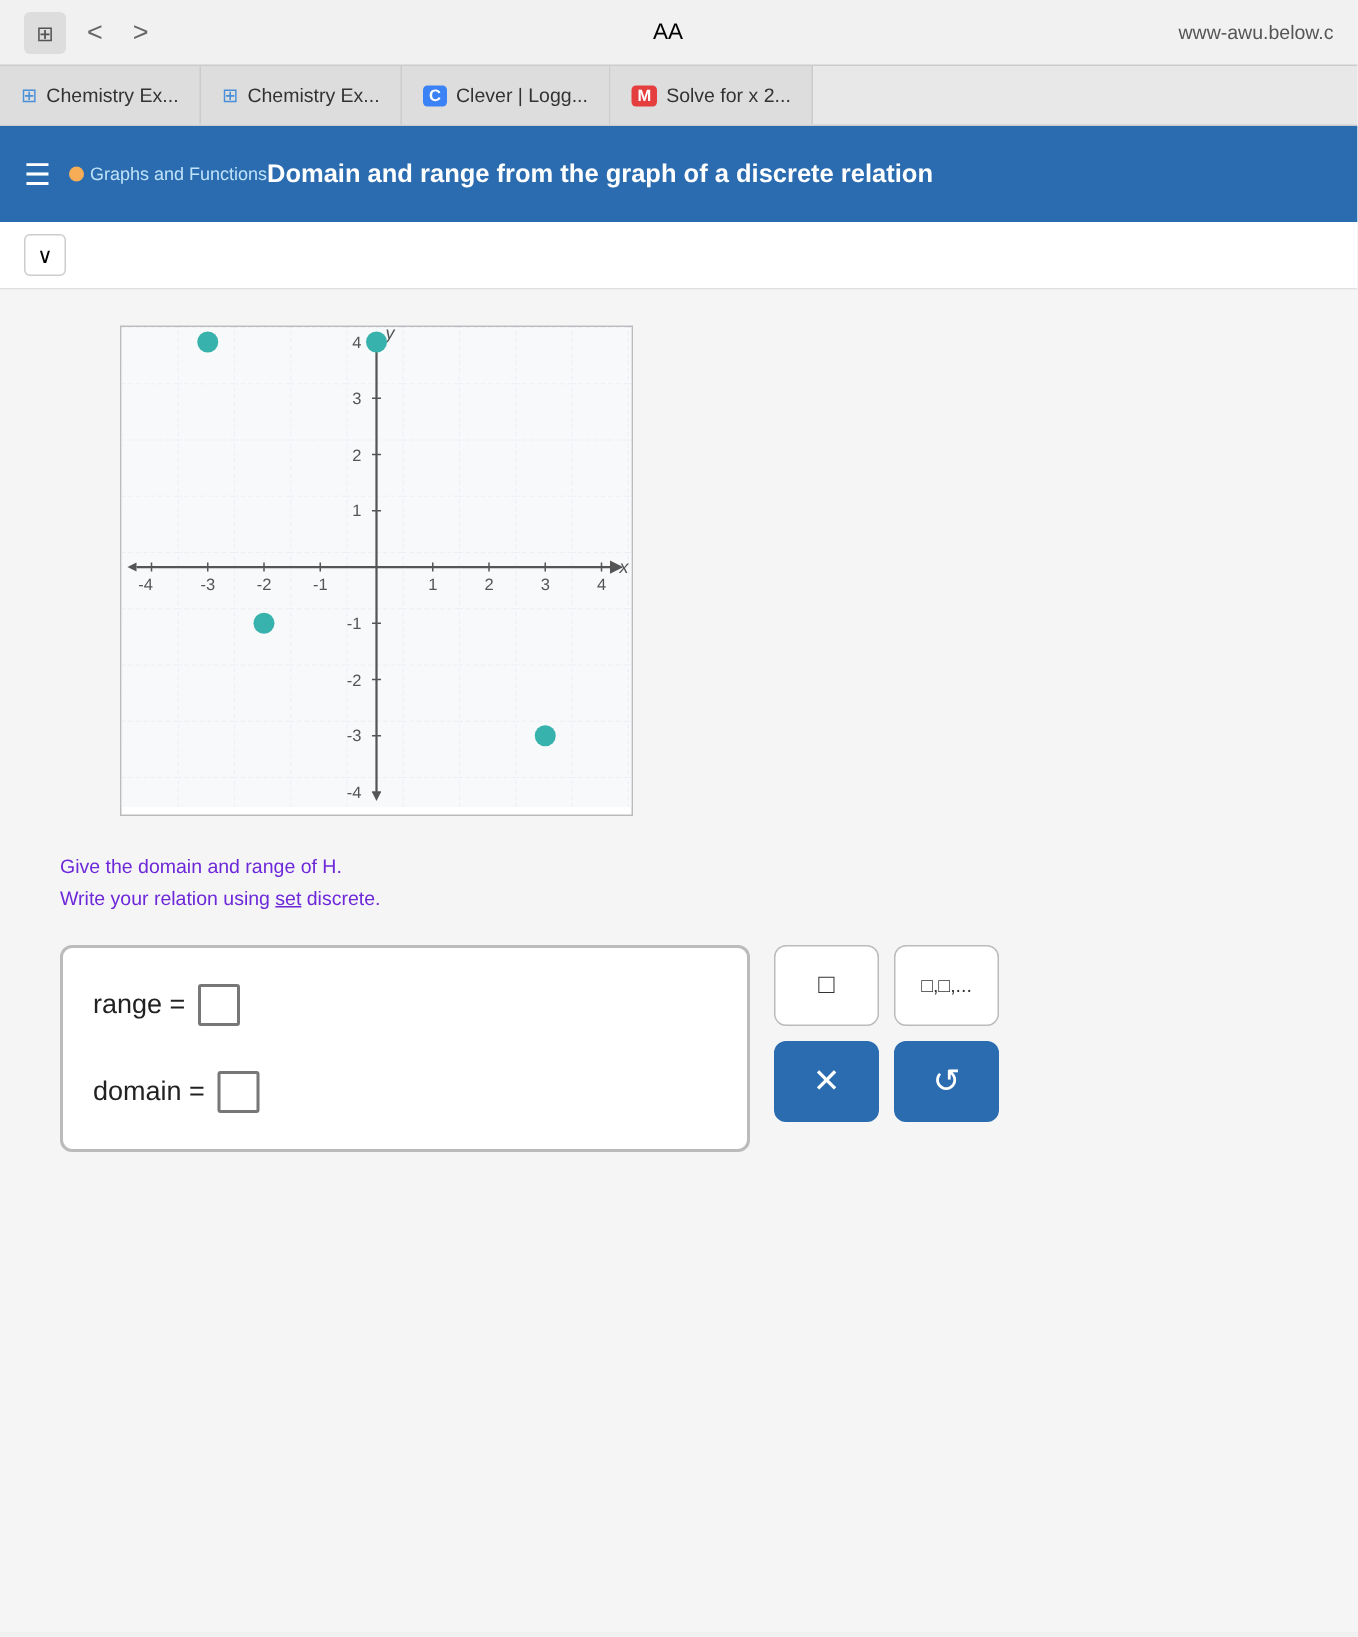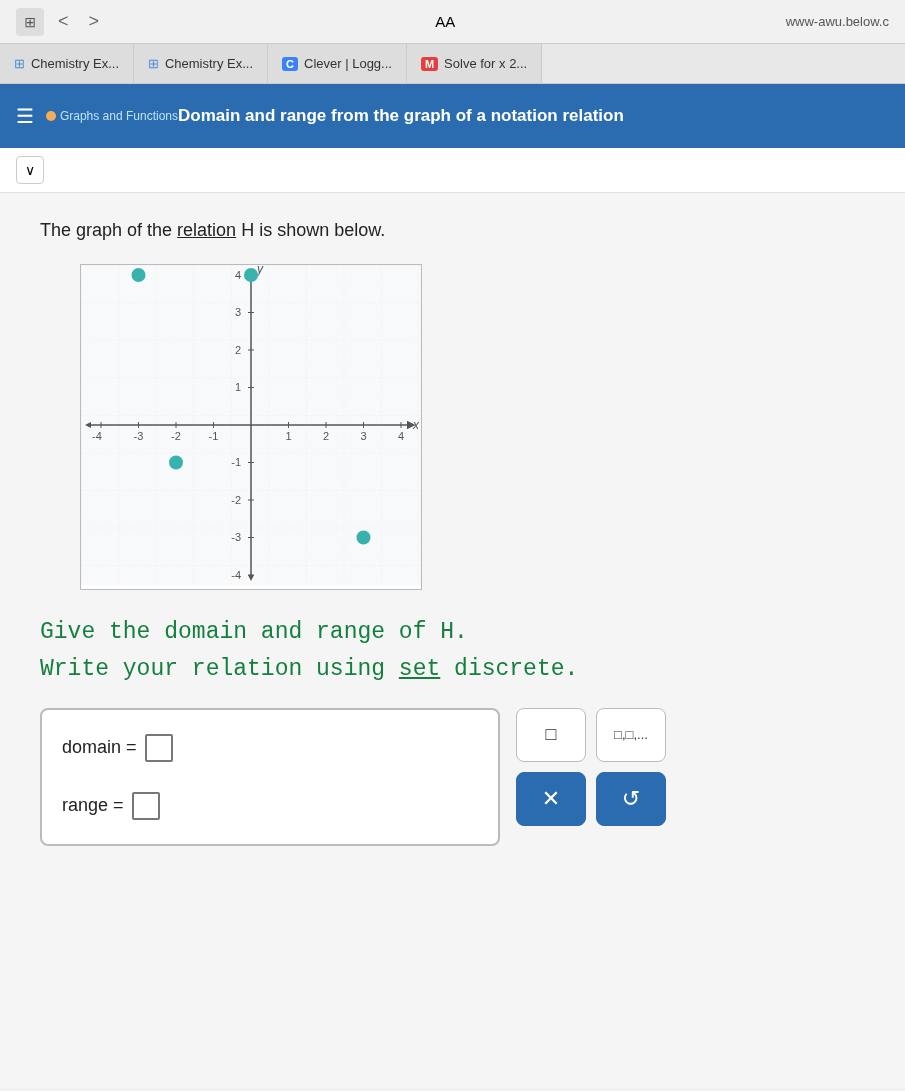--- a/index.html
+++ b/index.html
@@ -172,25 +172,24 @@
     .graph-container {
       background: white;
       border: 1px solid #bbb;
       margin: 0 0 24px 40px;
       display: inline-block;
       padding: 0;
     }
 
     
     .instructions {
-      font-size: 23px;
-      color: #15803d;
+      font-size: 13px;
+      color: #6d28d9;
       margin-bottom: 6px;
       line-height: 1.6;
-      font-family: Liberation Mono, monospace;
     }
 
     
     .answer-section {
       display: flex;
       gap: 16px;
       align-items: flex-start;
       margin-top: 20px;
     }
     .answer-box {
@@ -288,36 +287,33 @@
   </div>
 </div>
 
 <div class="aleks-header">
   <div class="menu-icon">☰</div>
   <div class="header-content">
     <div class="header-subtitle">
       <span class="orange-dot"></span>
       <span>Graphs and Functions</span>
     </div>
-    <div class="header-title">Domain and range from the graph of a notation relation</div>
+    <div class="header-title">Domain and range from the graph of a discrete relation</div>
   </div>
 </div>
 
 <div class="main-content">
 
   <div class="collapse-bar">
     <button class="collapse-btn">∨</button>
   </div>
 
   <div class="content-body">
 
     
-    <div class="problem-text">
-      <span>The graph of the </span><span class="underline">relation</span><span> H is shown below.</span>
-    </div>
 
     
     <div class="graph-container">
       <svg width="340" height="320">
 
         <defs>
           <pattern id="smallGrid" width="37.5" height="37.5" patternUnits="userSpaceOnUse">
             <path d="M 37.5 0 L 0 0 0 37.5" fill="none" stroke="#dde" stroke-width="0.5" stroke-dasharray="3,2"></path>
           </pattern>
         </defs>
@@ -413,25 +409,25 @@
       <div>
         <span>Write your relation using </span><span class="underline">set</span><span> discrete.</span>
       </div>
     </div>
 
     
     <div class="answer-section">
 
       <div class="answer-box">
         <div class="answer-row">
-          <span>domain =</span>
+          <span>range =</span>
           <div class="answer-input-box"></div>
         </div>
         <div class="answer-row">
-          <span>range =</span>
+          <span>domain =</span>
           <div class="answer-input-box"></div>
         </div>
       </div>
 
       <div class="tool-panel">
         <div class="tool-row">
           <button class="tool-btn">
             <span>□</span>
           </button>
           <button class="tool-btn">

